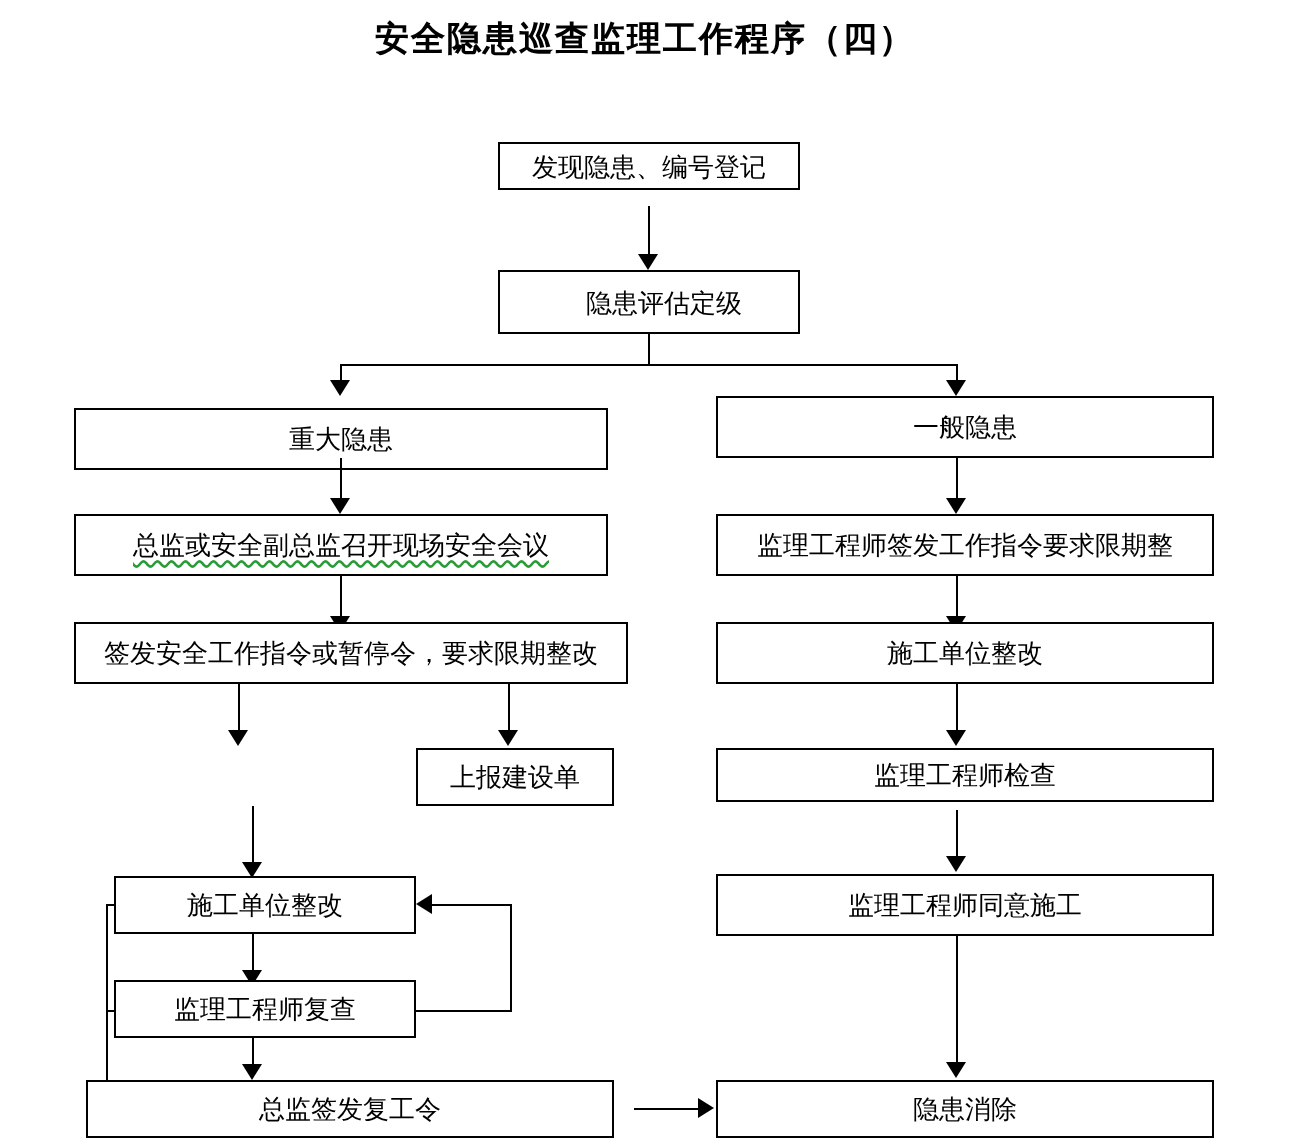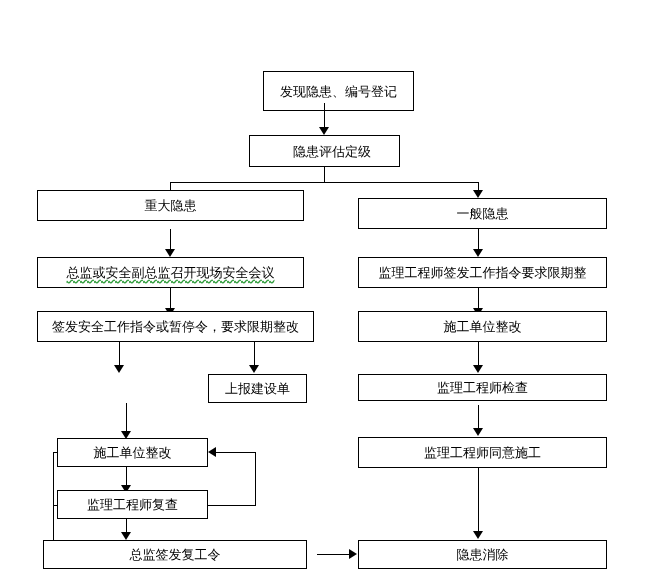--- a/index.html
+++ b/index.html
@@ -85,36 +85,37 @@
     border-top: 5px solid transparent;
     border-bottom: 5px solid transparent;
     border-left: 8px solid #000000;
   }
 </style>
 </head>
 <body>
 
 <div id="canvas">
 
+  <div id="title">安全隐患巡查监理工作程序（四）</div>
 
-  <div class="node" style="left:263px; top:71px; width:151px; height:40px;">发现隐患、编号登记</div>
+  <div class="node" style="left:249px; top:71px; width:151px; height:24px;">发现隐患、编号登记</div>
 
   <div class="vline" style="left:324px; top:103px; height:26px;"></div>
   <div class="arrow-down" style="left:319px; top:127px;"></div>
 
   <div class="node" style="left:249px; top:135px; width:151px; height:32px;padding-left:15px;">隐患评估定级</div>
 
   <div class="vline" style="left:324px; top:167px; height:15px;"></div>
   <div class="hline" style="left:170px; top:182px; width:308px;"></div>
   <div class="vline" style="left:170px; top:182px; height:10px;"></div>
   <div class="arrow-down" style="left:165px; top:190px;"></div>
   <div class="vline" style="left:478px; top:182px; height:10px;"></div>
   <div class="arrow-down" style="left:473px; top:190px;"></div>
 
-  <div class="node" style="left:37px; top:190px; width:267px; height:31px;">重大隐患</div>
+  <div class="node" style="left:37px; top:204px; width:267px; height:31px;">重大隐患</div>
   <div class="node" style="left:358px; top:198px; width:249px; height:31px;">一般隐患</div>
 
   <div class="vline" style="left:170px; top:229px; height:22px;"></div>
   <div class="arrow-down" style="left:165px; top:249px;"></div>
 
   <div class="node spellcheck" style="left:37px; top:257px; width:267px; height:31px;">总监或安全副总监召开现场安全会议</div>
 
   <div class="vline" style="left:170px; top:288px; height:22px;"></div>
   <div class="arrow-down" style="left:165px; top:308px;"></div>
 

